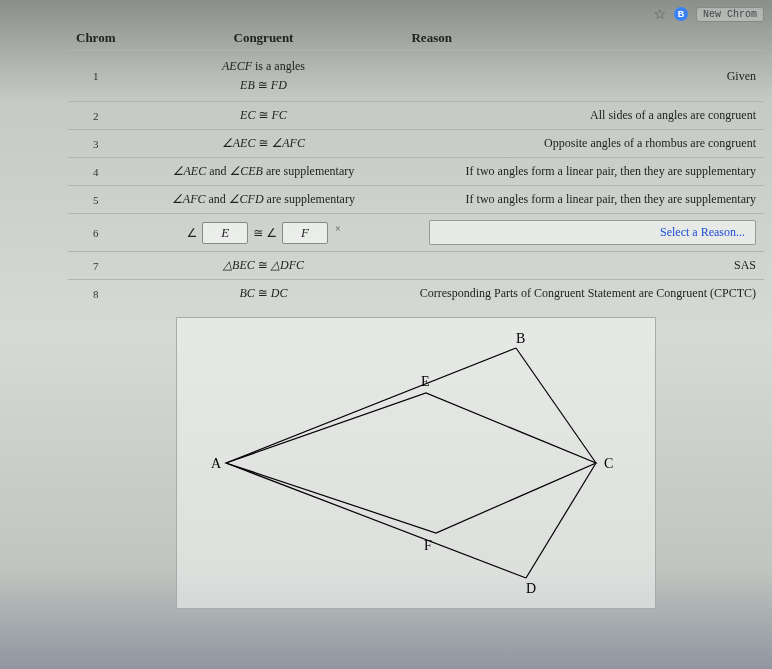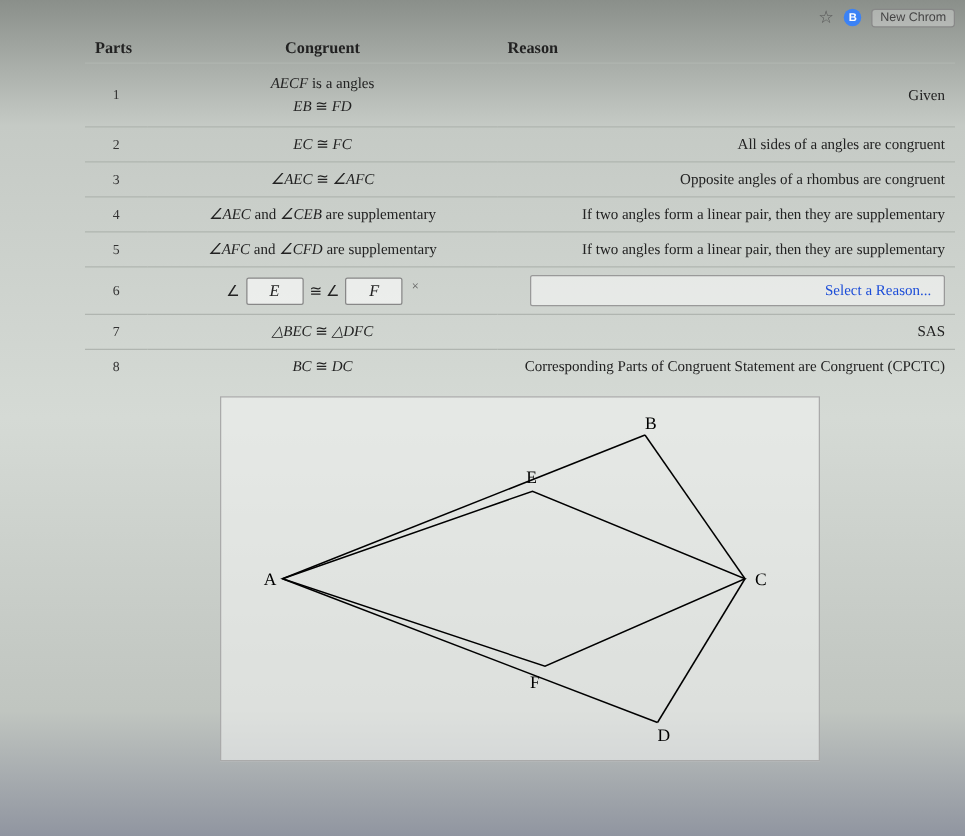--- a/index.html
+++ b/index.html
@@ -22,21 +22,21 @@
     }
     .star-icon { font-size: 14px; color: #555; }
     .blue-dot {
       width: 14px; height: 14px; border-radius: 50%;
       background: #3b82f6; color: white; font-size: 9px;
       display: flex; align-items: center; justify-content: center;
       font-family: sans-serif; font-weight: bold;
     }
     .new-chrome {
       border: 1px solid #888; border-radius: 3px;
-      padding: 1px 6px; font-size: 10px; font-family: Liberation Sans, sans-serif;
+      padding: 1px 6px; font-size: 10px; font-family: Liberation Mono, monospace;
       background: rgba(255,255,255,0.3); color: #444;
     }
     .content {
       margin-left: 60px;
       margin-right: 0;
     }
     table {
       width: 100%;
       border-collapse: collapse;
     }
@@ -127,21 +127,21 @@
 <div class="topbar">
   <span class="star-icon">☆</span>
   <span class="blue-dot">B</span>
   <span class="new-chrome">New Chrom</span>
 </div>
 
 <div class="content">
   <table>
     <thead>
       <tr>
-        <th>Parts</th>
+        <th>Chrom</th>
         <th>Congruent</th>
         <th>Reason</th>
       </tr>
     </thead>
     <tbody>
 
       <tr>
         <td class="step-num">1</td>
         <td class="stmt row1-stmt">
           <span>AECF</span><span class="upright"> is a angles</span><br>

